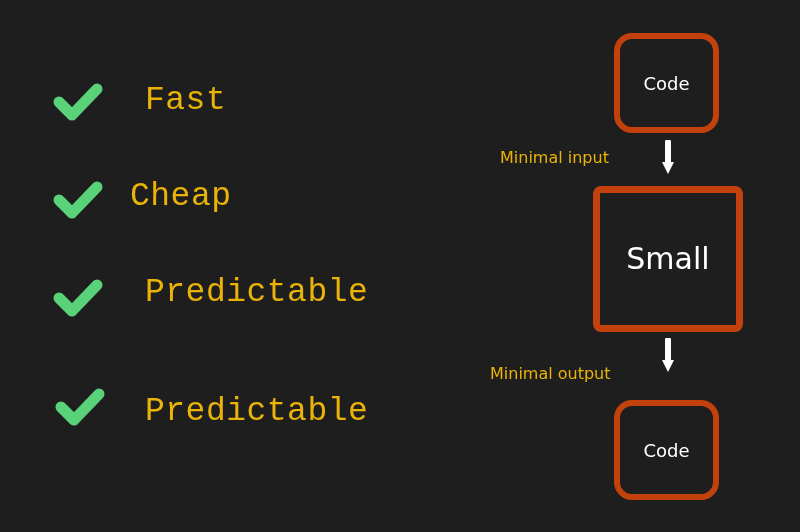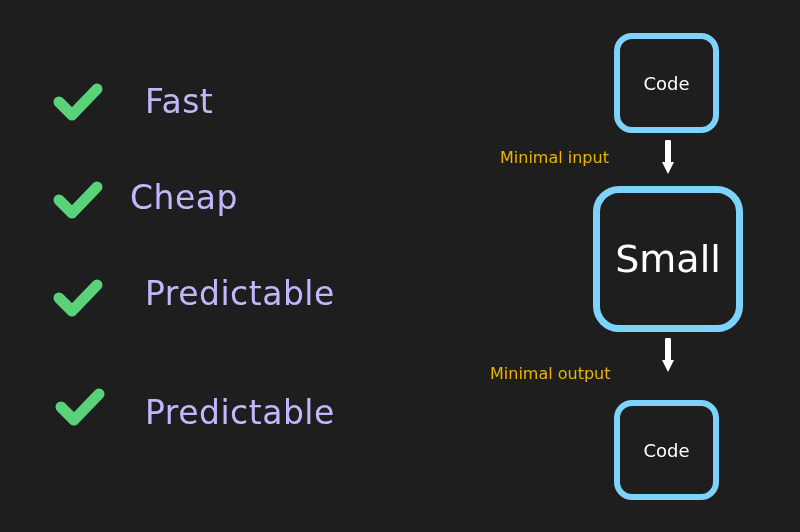--- a/index.html
+++ b/index.html
@@ -1,25 +1,25 @@
 <!DOCTYPE html>
 <html><head>
 <meta charset="utf-8">
 <style>
   html, body { margin:0; padding:0; }
   body { width:800px; height:532px; background:#1e1e1e; position:relative; overflow:hidden;
          font-family:"DejaVu Sans", sans-serif; color:#fff; }
   .check { position:absolute; width:50px; height:40px; }
-  .feat { position:absolute; font-size:33px; color:#c4b5fd; letter-spacing:0.5px; }
-  .box { position:absolute; border:6px solid #7dd3fc; background:#1e1e1e; box-sizing:border-box;
+  .feat { position:absolute; font-size:33px; color:#eab308; letter-spacing:0.5px;font-family:Liberation Mono, monospace; }
+  .box { position:absolute; border:6px solid #c2410c; background:#1e1e1e; box-sizing:border-box;
          display:flex; align-items:center; justify-content:center; text-align:center; }
   .box span { color:#fff; }
   .code1 { left:614px; top:33px; width:105px; height:100px; border-radius:18px; font-size:18px; }
   .code2 { left:614px; top:400px; width:105px; height:100px; border-radius:18px; font-size:18px; }
-  .model { left:593px; top:186px; width:150px; height:146px; border-radius:26px; border-width:7px; font-size:38px; line-height:38px; }
+  .model { left:593px; top:186px; width:150px; height:146px; border-radius:8px; border-width:7px; font-size:30px; line-height:38px; }
   .label { position:absolute; font-size:16px; color:#eab308; }
   .arrow { position:absolute; width:16px; height:36px; }
 </style>
 </head>
 <body>
 
 <svg class="check" style="left:53px;top:82px" viewBox="0 0 50 40">
     <path d="M6 20 L19 33 L44 7" fill="none" stroke="#5ad27a" stroke-width="11" stroke-linecap="round" stroke-linejoin="round"></path>
   </svg>
 <div class="feat" style="left:145px;top:82px">Fast</div>

